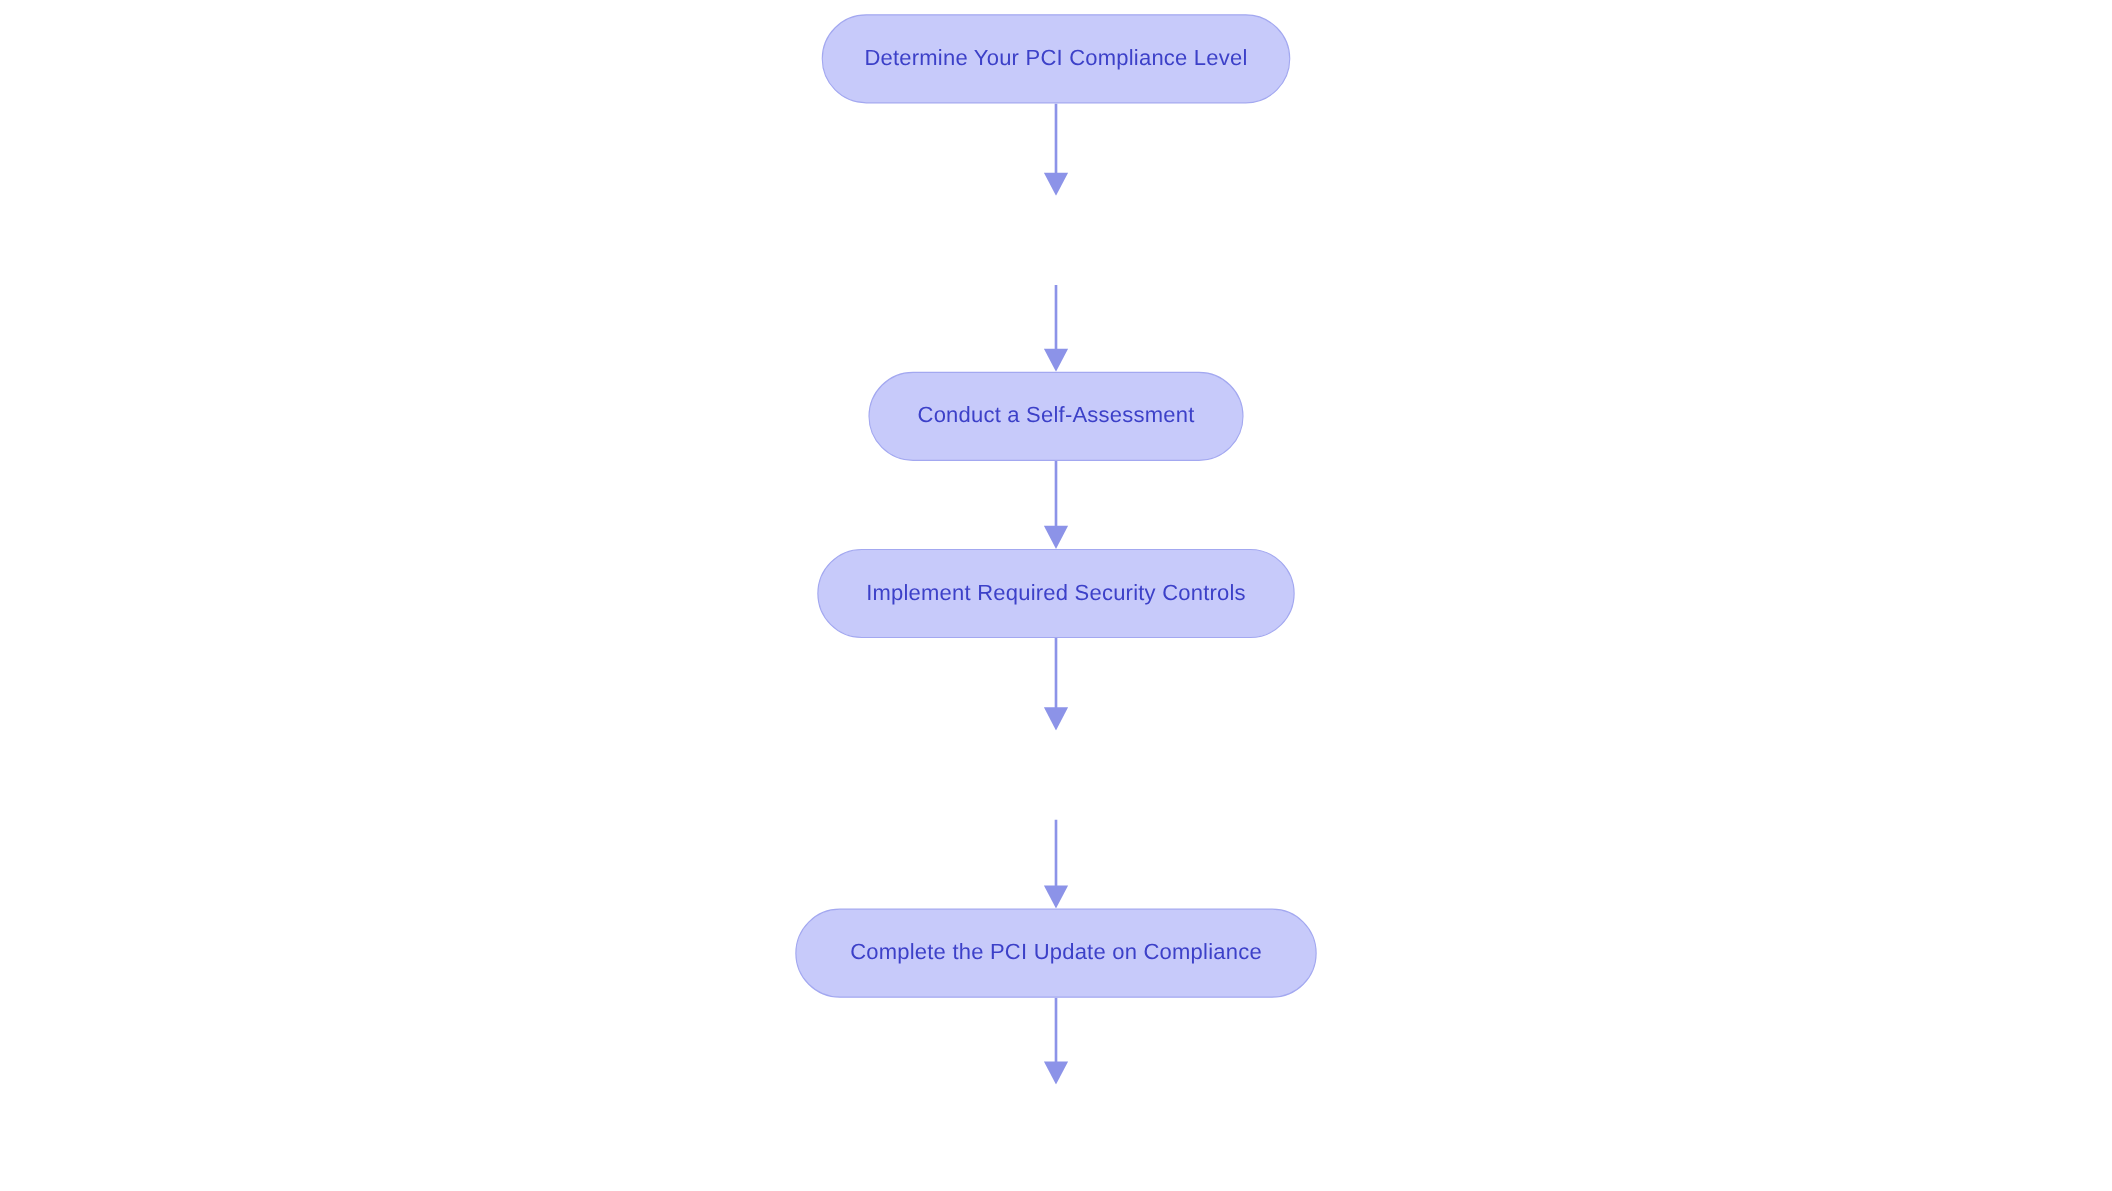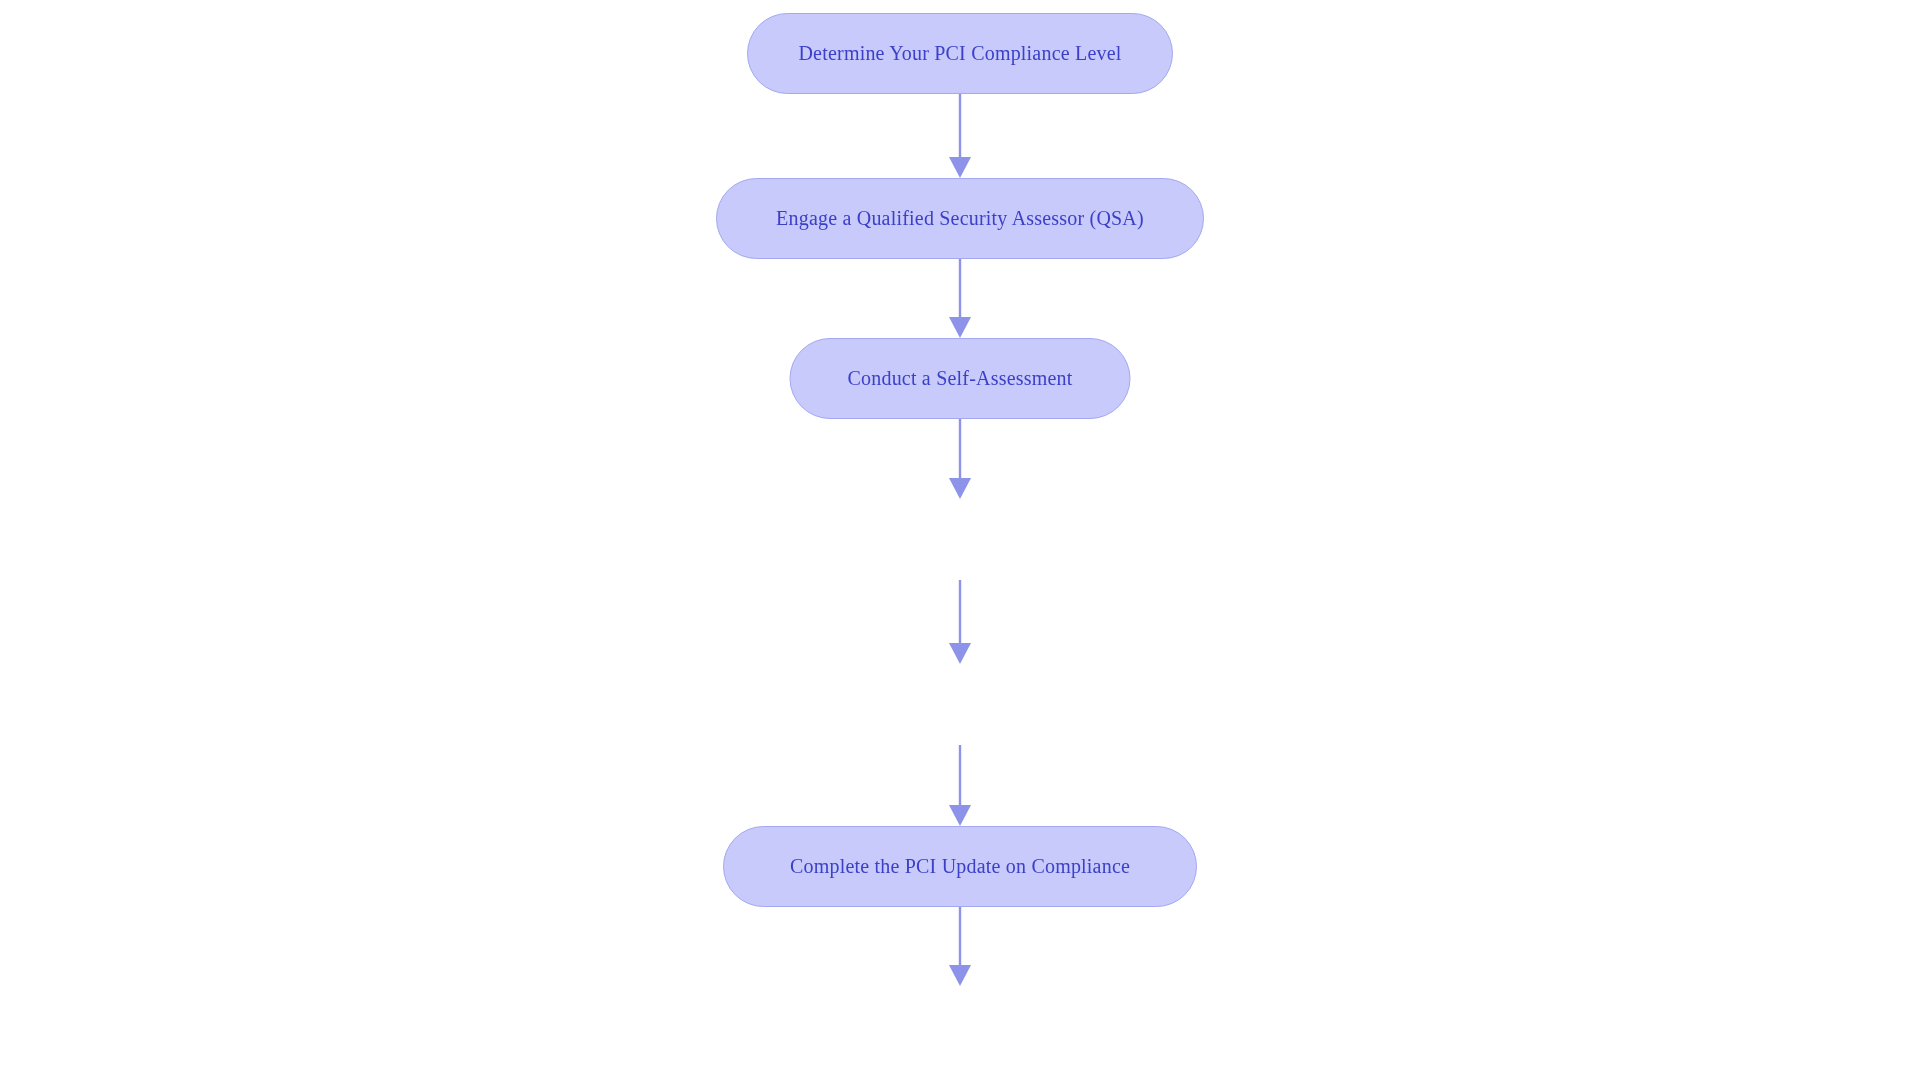--- a/index.html
+++ b/index.html
@@ -6,21 +6,21 @@
     margin: 0;
     padding: 0;
     background: #ffffff;
   }
   .canvas {
     position: relative;
     width: 1920px;
     height: 1083px;
     background: var(--background, #ffffff);
     overflow: hidden;
-    font-family: Liberation Serif, serif;
+    font-family: Liberation Sans, sans-serif;
   }
   .flow-node {
     position: absolute;
     left: 50%;
     transform: translateX(-50%);
     height: 81px;
     box-sizing: border-box;
     border-radius: 41px;
     background: var(--node-fill, #c7cafa);
     border: 1.6px solid var(--node-border, #a3a8f0);
@@ -55,38 +55,38 @@
 
   <div class="flow-node" style="top:13px;width:426px">
     <span class="flow-node-label">Determine Your PCI Compliance Level</span>
   </div>
 
   <svg class="flow-arrow" style="top:94px" width="26" height="84" viewBox="0 0 26 84">
     <line x1="13" y1="0" x2="13" y2="64"></line>
     <polygon points="2,63 24,63 13,84"></polygon>
   </svg>
 
-  <div class="flow-node" style="top:178px;width:488px">
-    <span class="flow-node-label">Engage a Qualified Security Assessor (QSA)</span>
-  </div>
 
   <svg class="flow-arrow" style="top:259px" width="26" height="79" viewBox="0 0 26 79">
     <line x1="13" y1="0" x2="13" y2="59"></line>
     <polygon points="2,58 24,58 13,79"></polygon>
   </svg>
 
   <div class="flow-node" style="top:338px;width:341px">
     <span class="flow-node-label">Conduct a Self-Assessment</span>
   </div>
 
   <svg class="flow-arrow" style="top:419px" width="26" height="80" viewBox="0 0 26 80">
     <line x1="13" y1="0" x2="13" y2="60"></line>
     <polygon points="2,59 24,59 13,80"></polygon>
   </svg>
 
+  <div class="flow-node" style="top:499px;width:434px">
+    <span class="flow-node-label">Implement Required Security Controls</span>
+  </div>
 
   <svg class="flow-arrow" style="top:580px" width="26" height="84" viewBox="0 0 26 84">
     <line x1="13" y1="0" x2="13" y2="64"></line>
     <polygon points="2,63 24,63 13,84"></polygon>
   </svg>
 
 
   <svg class="flow-arrow" style="top:745px" width="26" height="81" viewBox="0 0 26 81">
     <line x1="13" y1="0" x2="13" y2="61"></line>
     <polygon points="2,60 24,60 13,81"></polygon>

